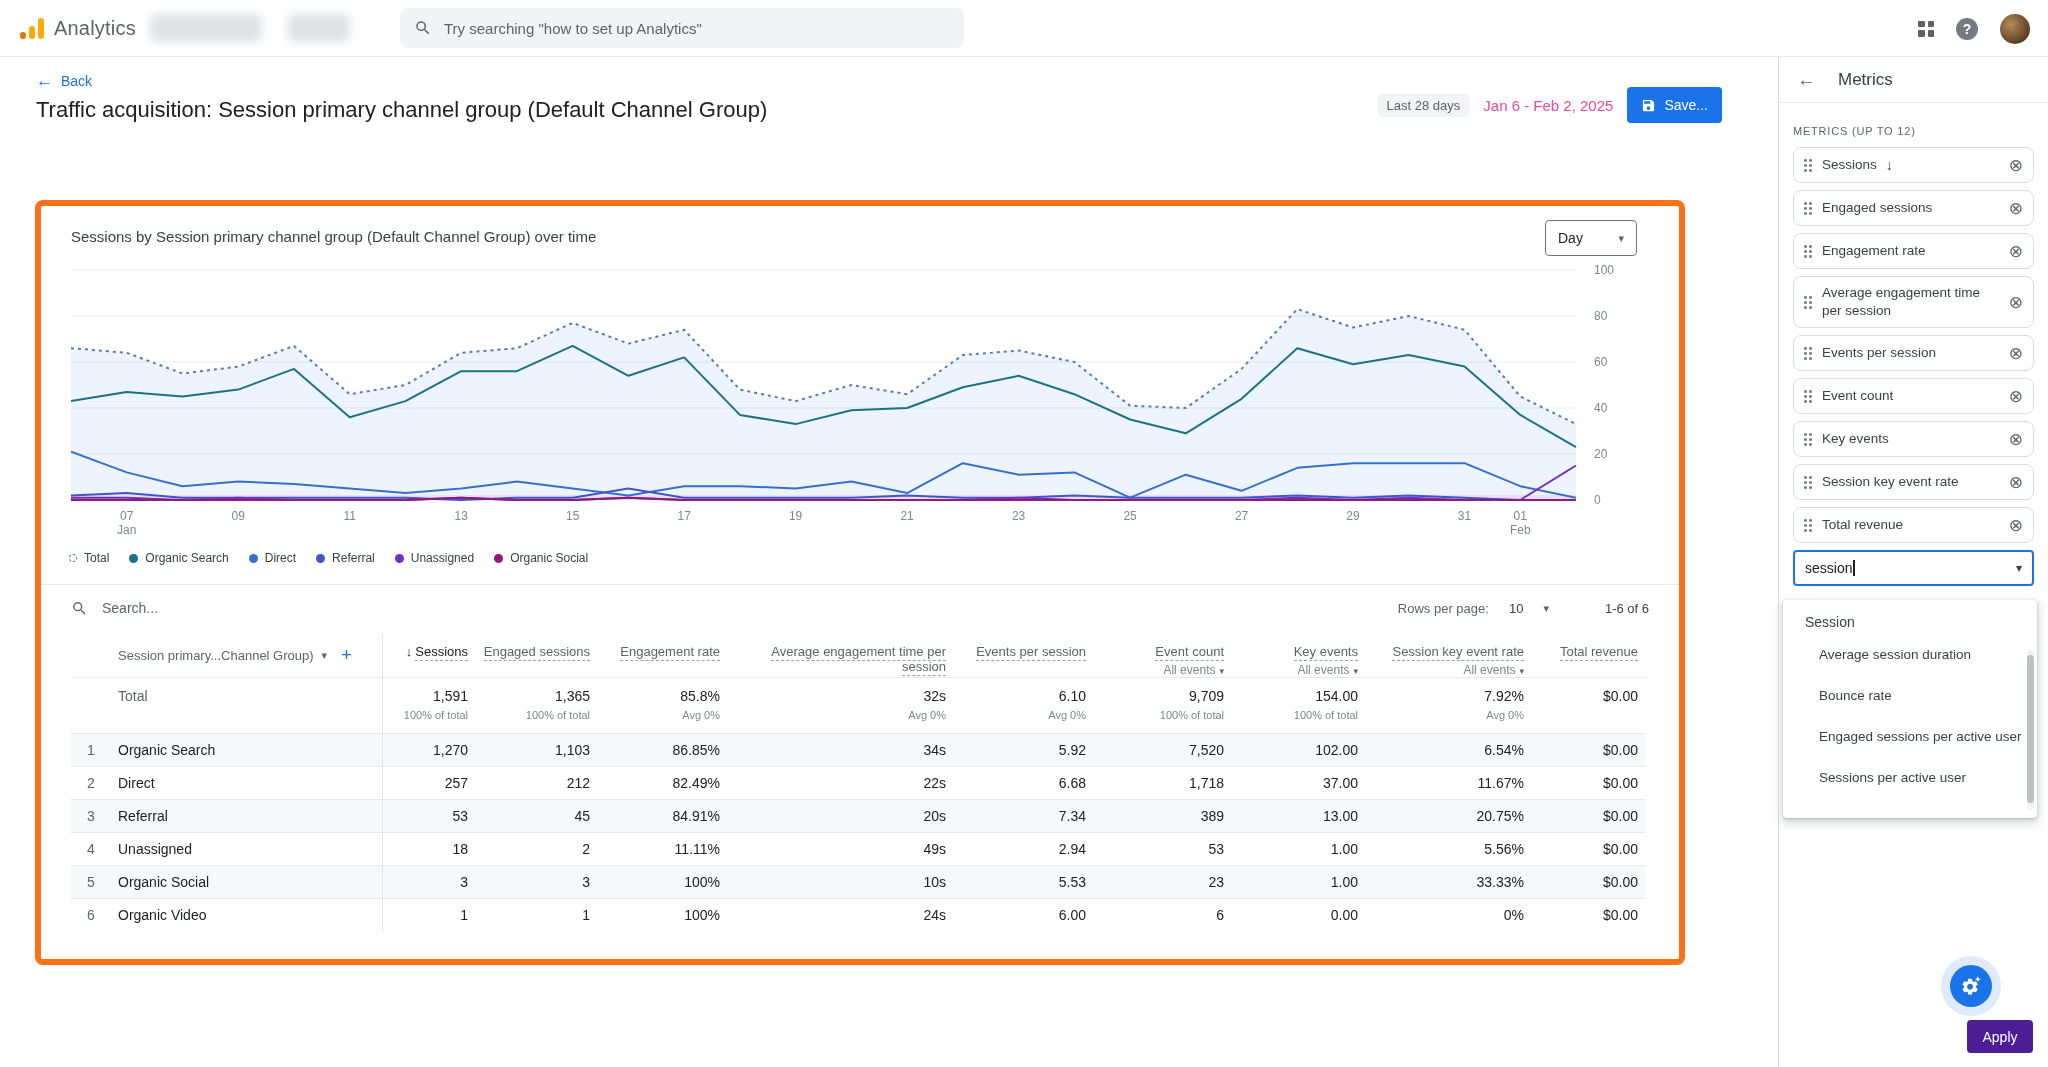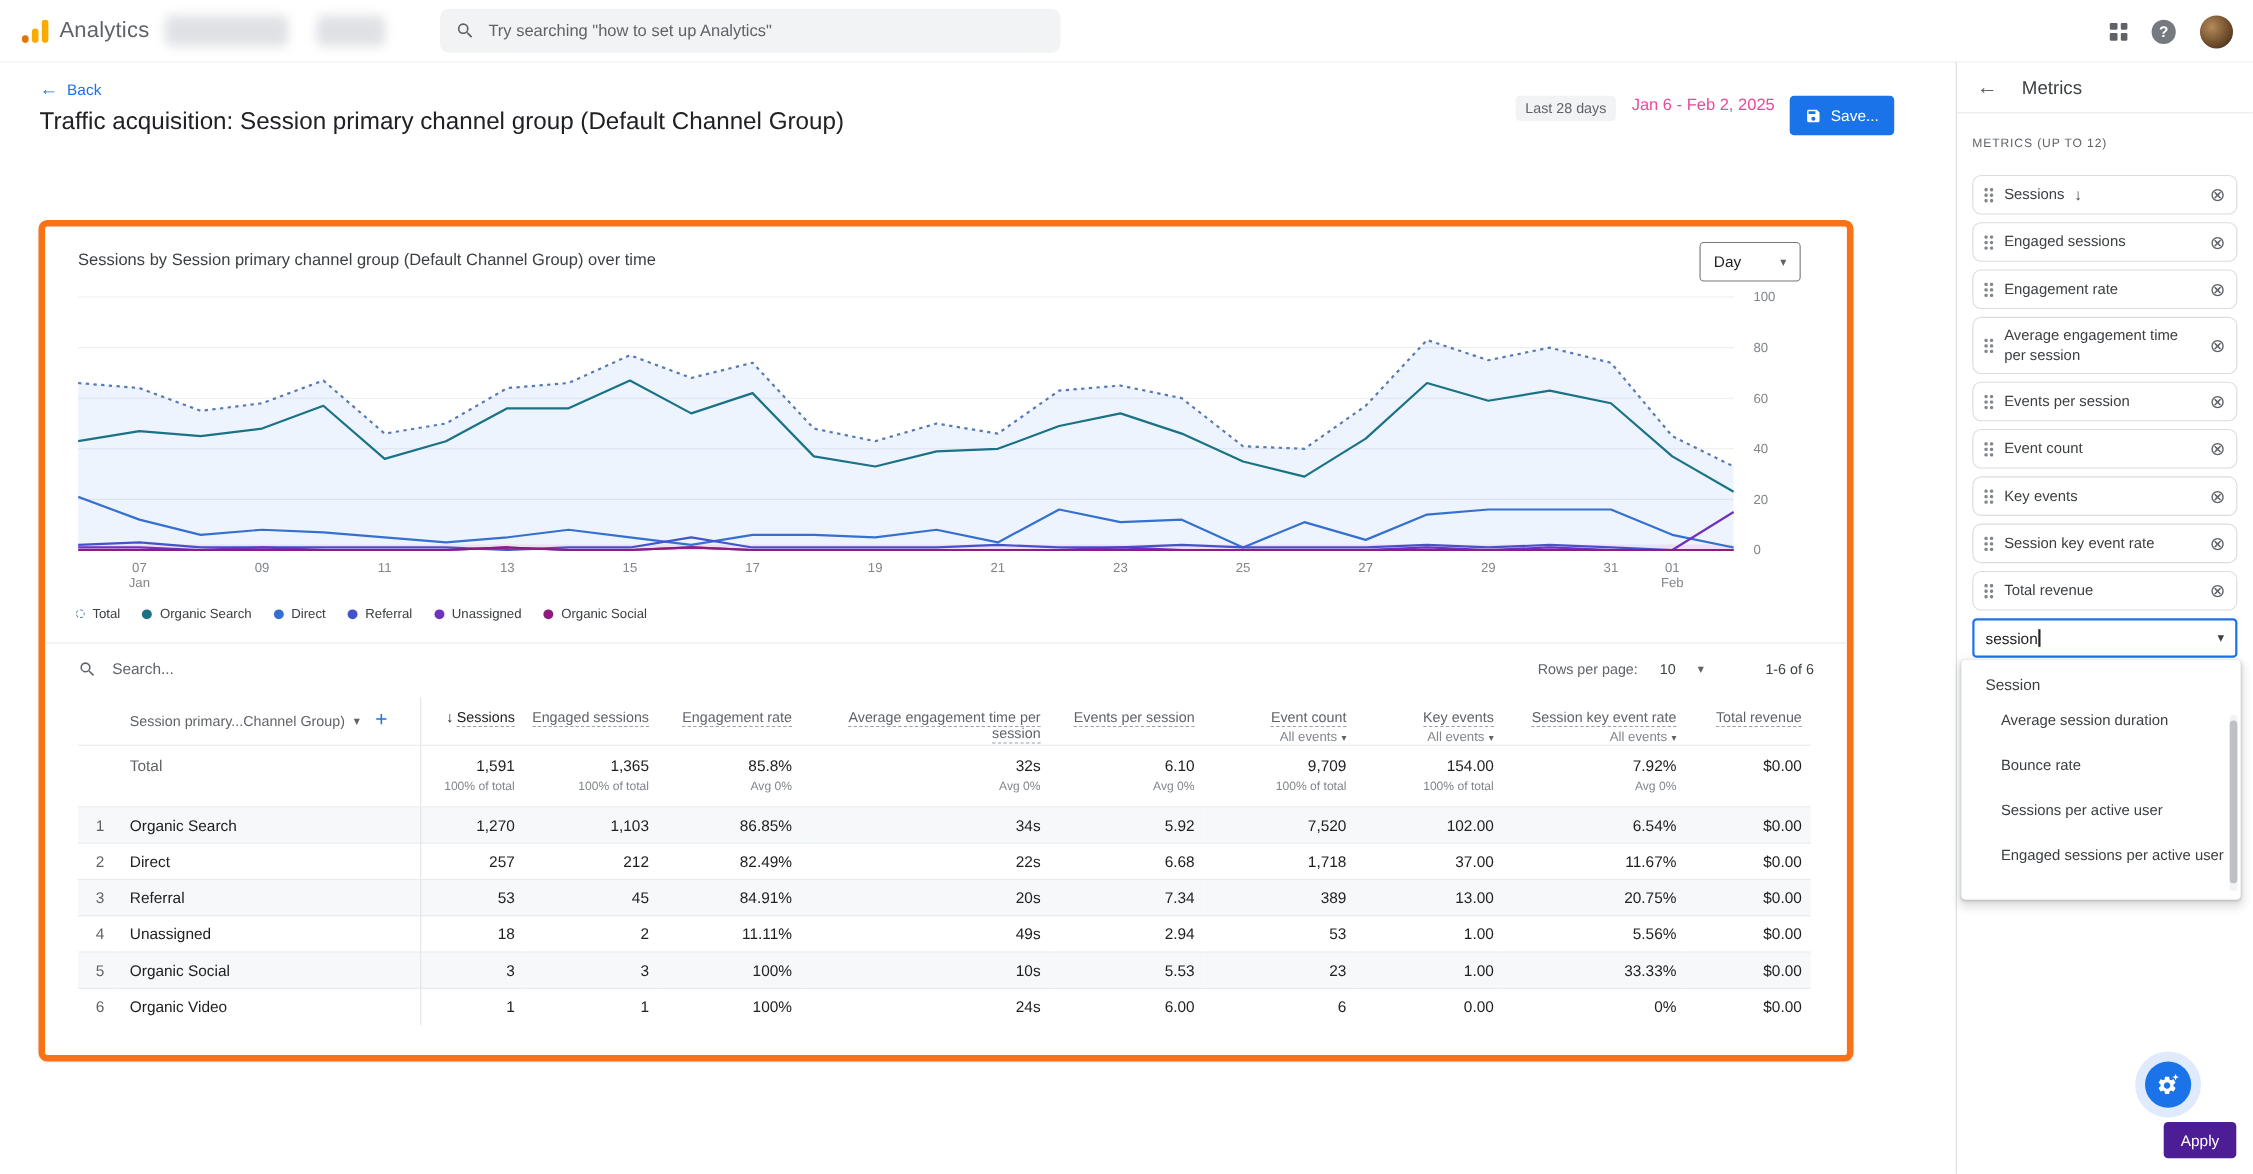--- a/index.html
+++ b/index.html
@@ -29,21 +29,21 @@
     font-weight:bold; display:flex; align-items:center; justify-content:center; }
   .avatar { width:30px; height:30px; border-radius:50%;
     background:radial-gradient(circle at 35% 35%, #b58a5a, #6b4a2a 60%, #2f2217); }
 
   
   .main { position:absolute; left:0; top:57px; width:1778px; height:1010px; background:#fff; }
   .back-link { position:absolute; left:36px; top:15px; display:flex; align-items:center; gap:8px;
     color:#1a73e8; font-size:14px; cursor:pointer; }
   .back-arrow { font-size:17px; line-height:1; }
   .page-title { position:absolute; left:36px; top:40px; font-size:22px; color:#202124; font-weight:400; }
-  .date-group { position:absolute; right:56px; top:30px; display:flex; align-items:flex-start; gap:14px;margin-left:20px; }
+  .date-group { position:absolute; right:56px; top:30px; display:flex; align-items:center; gap:14px;margin-left:20px; }
   .date-chip { background:#f1f3f4; border-radius:4px; padding:4px 9px; font-size:13px; color:#5f6368; }
   .date-text { font-size:15px; font-weight:400; color:#ec4899; }
   .save-btn { background:#1a73e8; color:#fff; border:none; border-radius:4px; height:36px; padding:0 14px;
     font-size:14px; font-weight:500; display:flex; align-items:center; gap:8px; cursor:pointer;
     font-family:inherit; }
 
   
   .card { position:absolute; left:35px; top:143px; width:1650px; height:765px; background:#fff;
     border:6px solid #f97316; border-radius:8px; box-shadow:0 1px 2px rgba(60,64,67,.08); }
   .chart-title { position:absolute; left:30px; top:22px; font-size:15px; color:#3c4043; }
@@ -86,21 +86,21 @@
   td.row-num { padding-left:16px; color:#5f6368; font-size:13px; }
   td.row-channel { padding-left:12px; color:#202124; font-weight:500; border-right:1px solid #e1e3e6; }
 
   
   .panel { position:absolute; right:0; top:57px; width:270px; height:1010px; background:#fff;
     border-left:1px solid #dadce0; }
   .panel-head { height:46px; display:flex; align-items:center; gap:22px; padding-left:18px;
     border-bottom:1px solid #e8eaed; }
   .panel-back { font-size:19px; color:#5f6368; cursor:pointer; }
   .panel-title { font-size:17px; color:#3c4043; }
-  .section-label { margin:22px 0 22px 14px; font-size:11px; color:#5f6368; letter-spacing:.8px; }
+  .section-label { margin:22px 0 10px 14px; font-size:11px; color:#5f6368; letter-spacing:.8px; }
   .chip-list { padding:0 14px; }
   .metric-chip { border:1px solid #dadce0; border-radius:8px; background:#fff; min-height:36px;
     display:flex; align-items:center; padding:7px 10px; margin-bottom:7px; gap:9px; }
   .chip-label { font-size:13.5px; color:#3c4043; flex:1; line-height:1.35; }
   .chip-sort { color:#3c4043; font-size:14px; margin-right:2px; }
   .chip-remove { color:#5f6368; font-size:17px; line-height:1; cursor:pointer; }
   .drag-handle { width:9px; height:14px; position:relative; flex:0 0 9px; }
   .drag-handle::before { content:""; position:absolute; left:0; top:1px; width:2.5px; height:2.5px;
     border-radius:50%; background:#80868b;
     box-shadow:0 5px 0 #80868b, 0 10px 0 #80868b, 5px 0 0 #80868b, 5px 5px 0 #80868b, 5px 10px 0 #80868b; }
@@ -494,22 +494,22 @@
     <span class="txt">session</span>
     <span class="caret-bar"></span>
     <span class="dd-caret caret">▾</span>
   </div>
 
   <div class="dropdown">
     <div class="dd-group">Session</div>
     <div id="dd-options">
         <div class="dd-option">Average session duration</div>
         <div class="dd-option">Bounce rate</div>
+        <div class="dd-option">Engaged sessions per active user</div>
         <div class="dd-option">Sessions per active user</div>
-        <div class="dd-option">Engaged sessions per active user</div>
       </div>
     <div class="dd-scroll-track"></div>
     <div class="dd-scroll-thumb"></div>
   </div>
 
   <div class="fab">
     <svg width="24" height="24" viewBox="0 0 24 24" fill="#fff">
       <path transform="scale(0.82) translate(1.5,3.5)" d="M19.14 12.94c.04-.3.06-.61.06-.94 0-.32-.02-.64-.07-.94l2.03-1.58a.49.49 0 0 0 .12-.61l-1.92-3.32a.488.488 0 0 0-.59-.22l-2.39.96c-.5-.38-1.03-.7-1.62-.94l-.36-2.54a.484.484 0 0 0-.48-.41h-3.84c-.24 0-.43.17-.47.41l-.36 2.54c-.59.24-1.13.57-1.62.94l-2.39-.96c-.22-.08-.47 0-.59.22L2.74 8.87c-.12.21-.08.47.12.61l2.03 1.58c-.05.3-.09.63-.09.94s.02.64.07.94l-2.03 1.58a.49.49 0 0 0-.12.61l1.92 3.32c.12.22.37.29.59.22l2.39-.96c.5.38 1.03.7 1.62.94l.36 2.54c.05.24.24.41.48.41h3.84c.24 0 .44-.17.47-.41l.36-2.54c.59-.24 1.13-.56 1.62-.94l2.39.96c.22.08.47 0 .59-.22l1.92-3.32c.12-.22.07-.47-.12-.61l-2.01-1.58zM12 15.6c-1.98 0-3.6-1.62-3.6-3.6s1.62-3.6 3.6-3.6 3.6 1.62 3.6 3.6-1.62 3.6-3.6 3.6z"></path>
       <path d="M18.8 2.2l.9 2.1 2.1.9-2.1.9-.9 2.1-.9-2.1-2.1-.9 2.1-.9z"></path>
     </svg>

